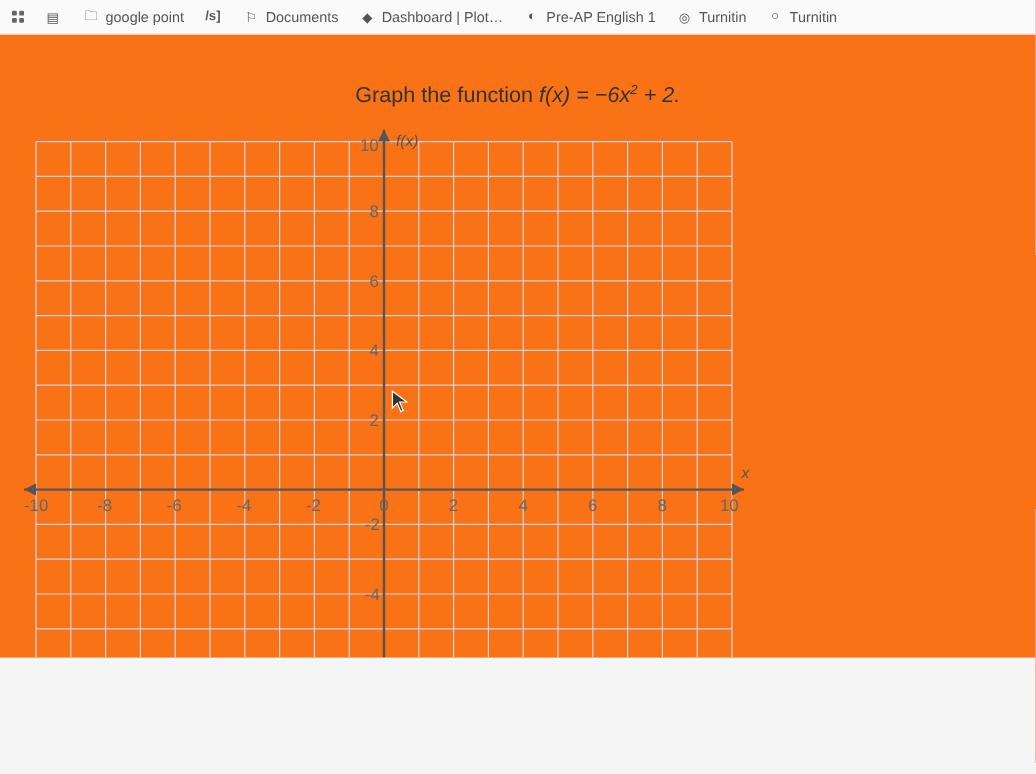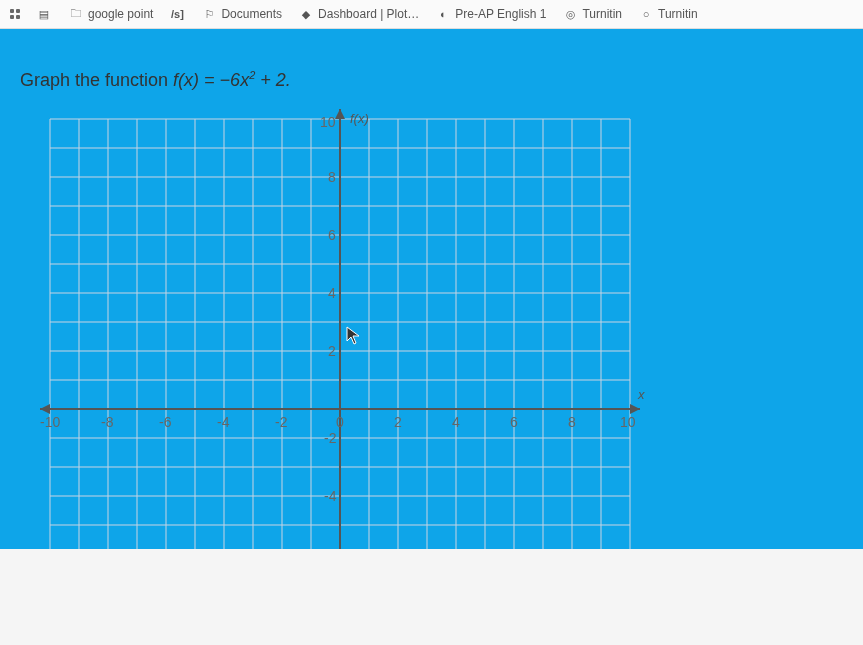--- a/index.html
+++ b/index.html
@@ -41,40 +41,40 @@
       grid-template-columns: repeat(2, 4px);
       grid-template-rows: repeat(2, 4px);
       gap: 2px;
     }
     .apps-icon span {
       background: #666;
       border-radius: 1px;
     }
     .content {
       padding: 40px 20px 0 20px;
-      background: #0ea5e9;
+      background: #f97316;
+      text-align: center;
     }
     .problem-text {
       font-size: 18px;
       color: #333;
       margin-bottom: 18px;
     }
     .problem-text sup { font-size: 11px; vertical-align: super; }
     .instruction {
       font-style: italic;
       font-size: 17px;
       color: #333;
       line-height: 1.4;
       margin-bottom: 20px;
     }
     .graph-area {
       position: relative;
       width: 620px;
       height: 440px;
-      margin-left: 20px;
     }
     .grid-line { stroke: #c8d4e3; stroke-width: 1; }
     .axis-line { stroke: #555; stroke-width: 2; }
     .arrow { fill: #555; }
     .axis-label {
       font-size: 14px;
       fill: #666;
       font-family: Arial, sans-serif;
     }
     .fx-label {

